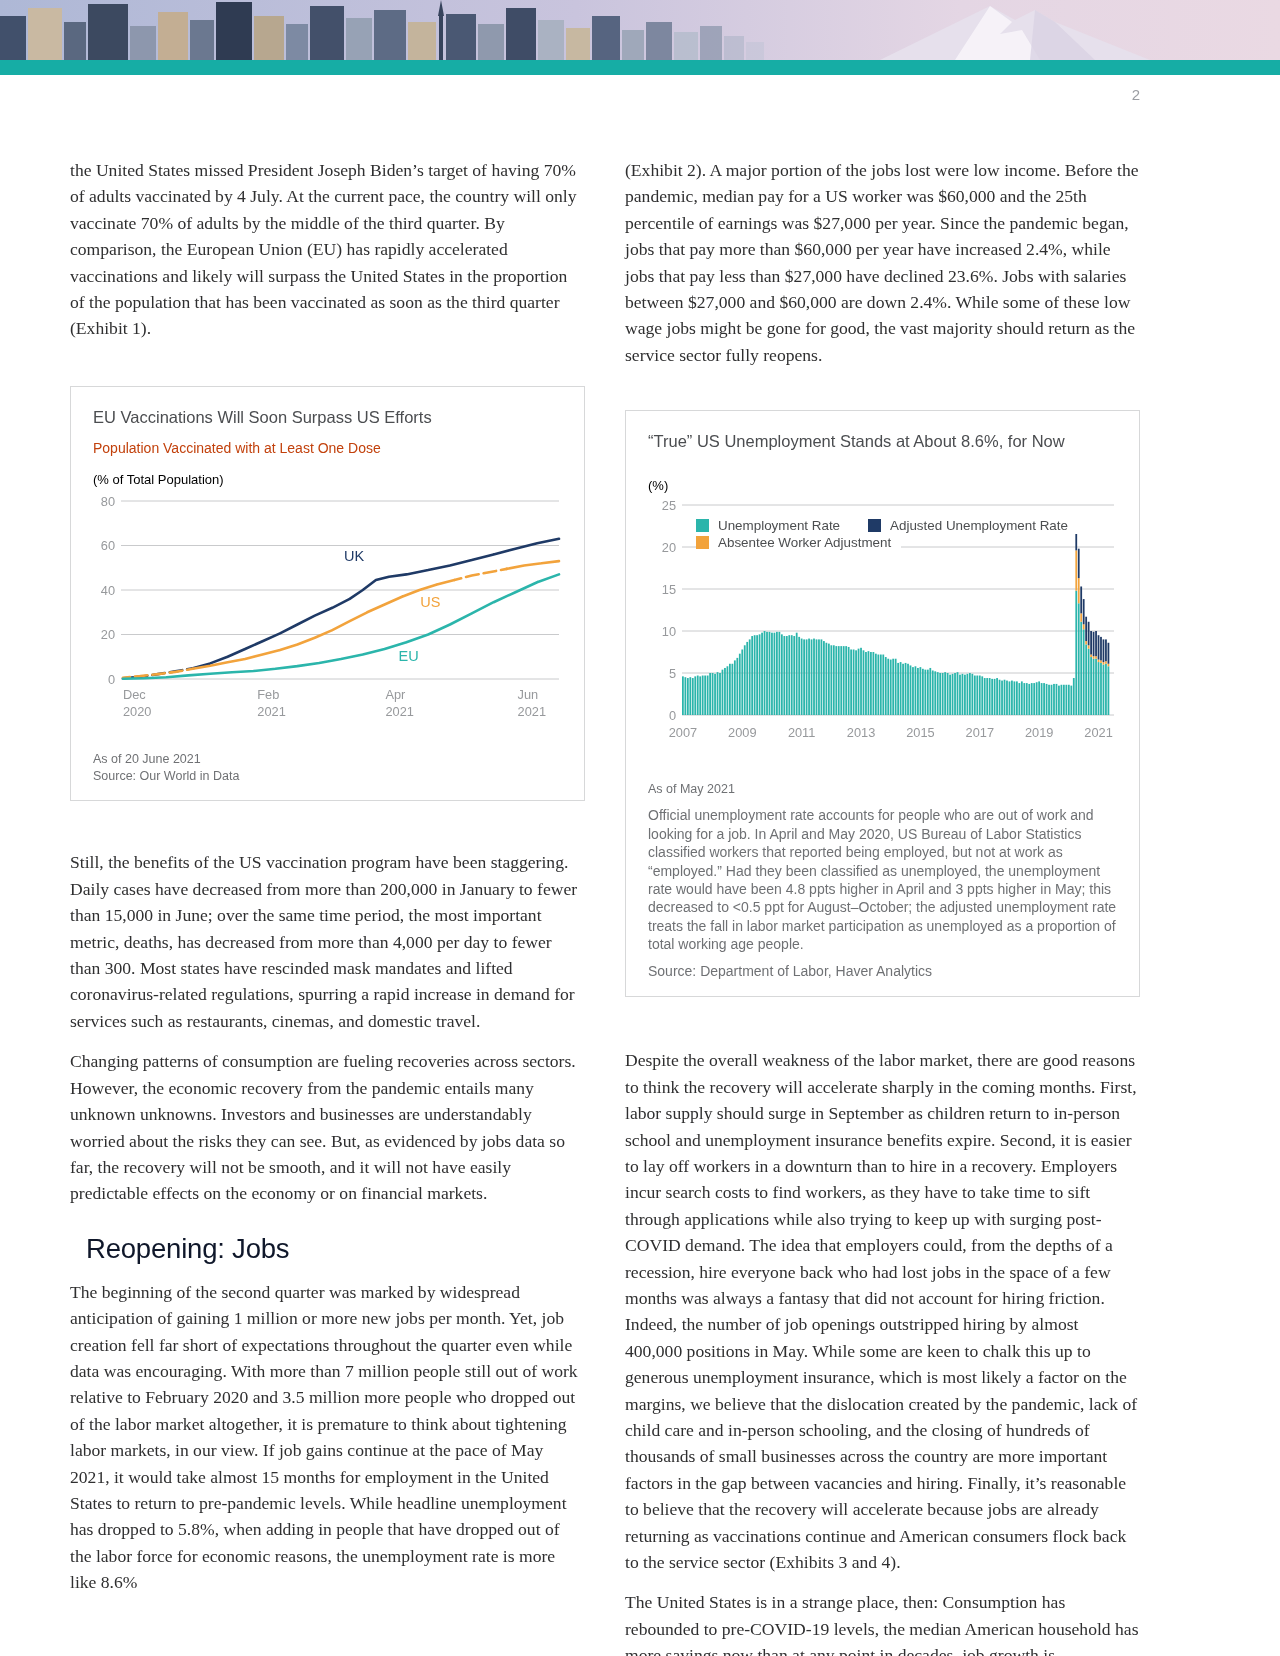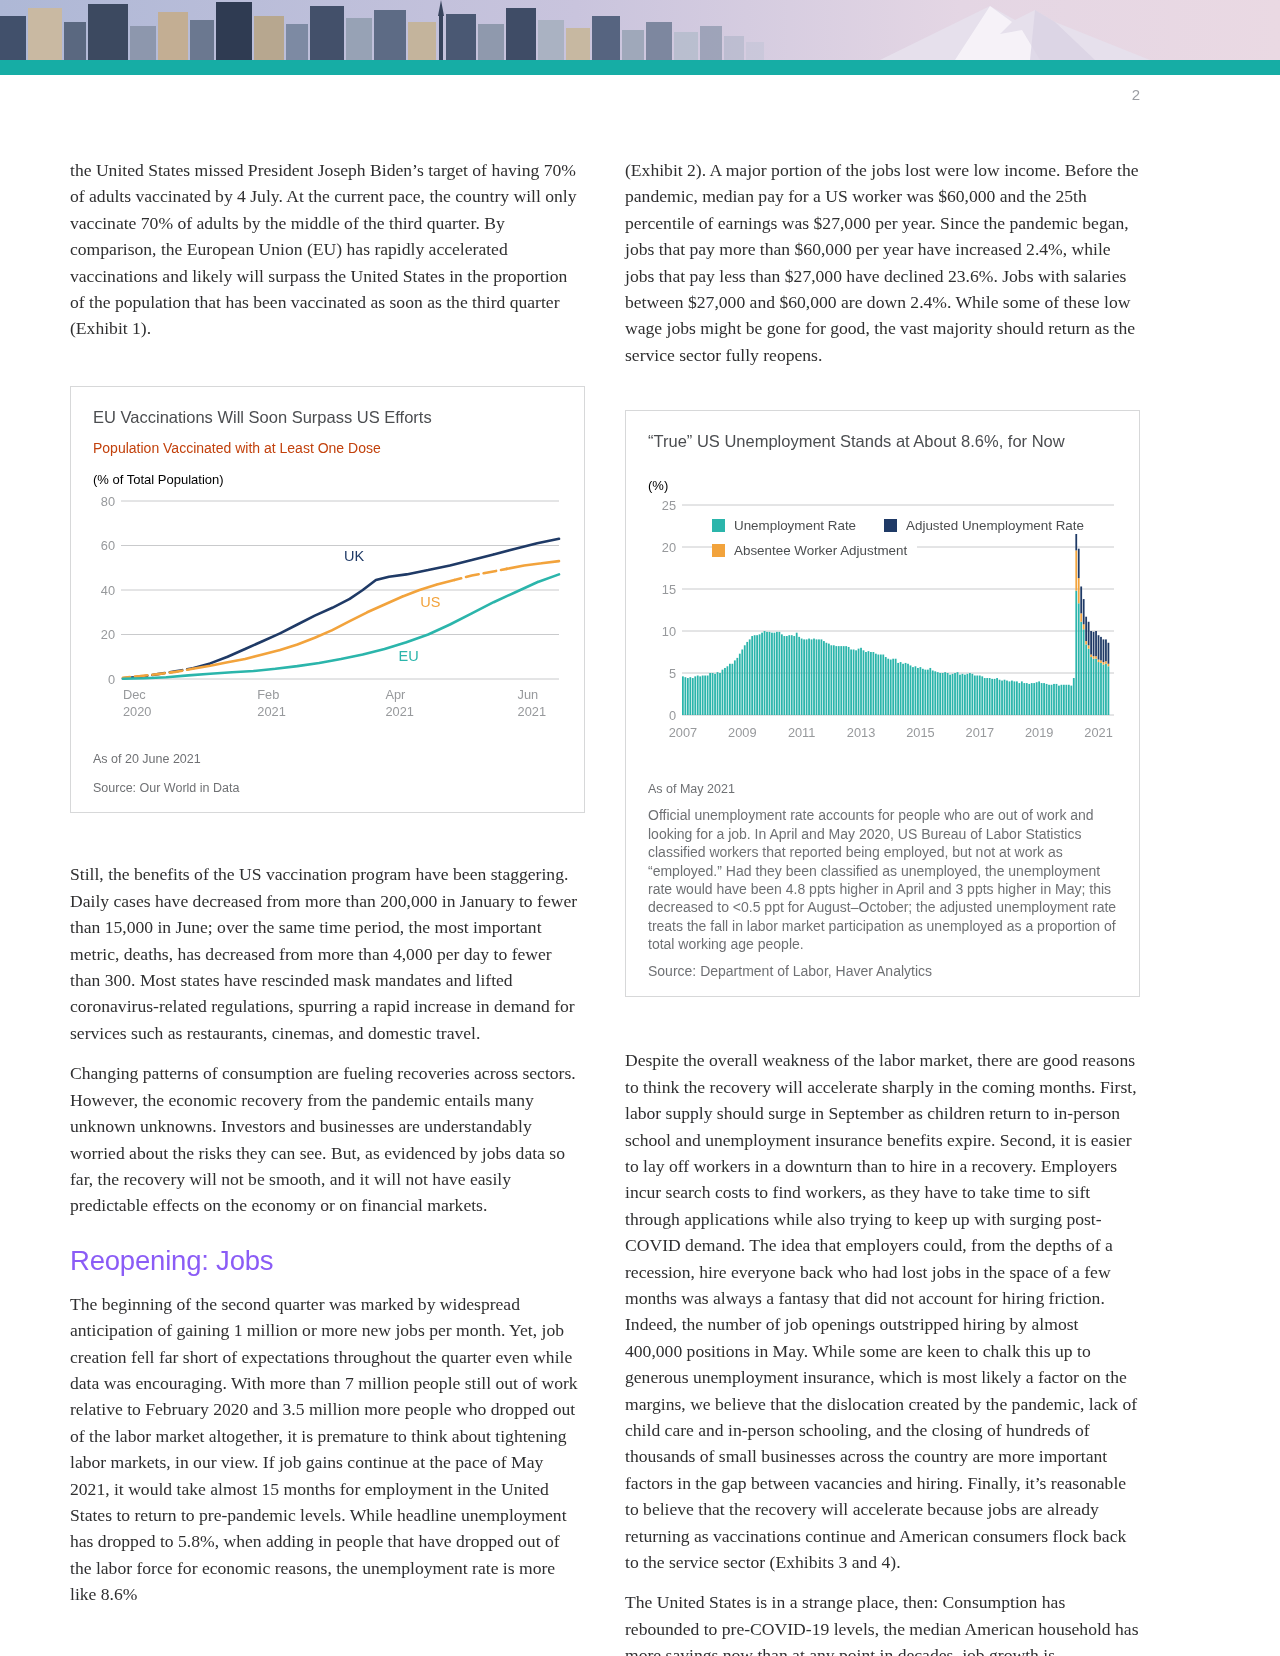--- a/index.html
+++ b/index.html
@@ -5,32 +5,32 @@
   html,body{margin:0;padding:0;background:#ffffff;}
   .page{position:relative;width:1280px;height:1656px;background:#fff;overflow:hidden;
         font-family:"Liberation Serif",serif;color:#2f2f30;}
   .banner{display:block;width:1280px;height:60px;}
   .teal-bar{width:1280px;height:15px;background:#16ada5;}
   .page-number{position:absolute;top:86px;right:140px;font:15px "Liberation Sans",sans-serif;color:#9b9ea3;}
   .content{display:flex;gap:40px;padding:0 0 0 70px;margin-top:82px;width:1070px;}
   .col{width:515px;flex:0 0 515px;}
   .col p{font-size:17.6px;line-height:26.4px;margin:0 0 14px 0;}
   h2.section-heading{font-family:"Liberation Sans",sans-serif;font-size:27.5px;font-weight:500;
-        color:#8b5cf6;margin:26px 0 14px 0;letter-spacing:-0.2px;}
+        color:#0f172a;margin:26px 0 14px 16px;letter-spacing:-0.2px;}
   .exhibit{border:1px solid #d7d8d9;padding:19px 22px 16px 22px;margin:44px 0 48px 0;
         font-family:"Liberation Sans",sans-serif;}
   .ex-head{font-size:16.5px;line-height:1.34;color:#4b4d50;}
   .ex-sub{font-size:14px;color:#c2410c;margin-top:12px;}
   .ex-unit{font-size:13px;color:#000000;margin-top:16px;margin-bottom:2px;}
   .ex-note{font-size:12.5px;line-height:1.34;color:#6f7174;margin-top:20px;}
   .ex-note.tiny{font-size:14px;line-height:1.32;margin-top:8px;}
   .chart-wrap{position:relative;margin-top:2px;}
   svg text{font-family:"Liberation Sans",sans-serif;font-size:12.8px;fill:#97999c;}
   svg text.series-label{font-size:14.5px;}
-  .ex2-legend{position:absolute;left:64px;top:22px;display:flex;flex-direction:column;gap:8px;
+  .ex2-legend{position:absolute;left:48px;top:22px;display:flex;flex-direction:column;
         font:13.4px "Liberation Sans",sans-serif;color:#4c4e50;}
   .leg-row{display:flex;gap:28px;background:#ffffff;width:max-content;padding:1px 10px 1px 0;}
   .leg-item{display:flex;align-items:center;}
   .sw{width:13px;height:13px;display:inline-block;margin-right:9px;flex:0 0 13px;}
   .sw-teal{background:#2bb5ab;} .sw-navy{background:#1f3a66;} .sw-orange{background:#f2a33c;}
 </style>
 </head>
 <body>
 
 <div class="page">
@@ -118,21 +118,21 @@
               <path d="M47.4 187.8 L64.9 185.1 M64.9 185.1 L82.3 182.4 M82.3 182.4 L99.8 179.3 " fill="none" stroke="#1f3a66" stroke-width="2.6" stroke-dasharray="7 5" stroke-linecap="round"></path>
               <text x="261.08000000000004" y="72.075" text-anchor="middle" fill="#1f3a66" class="series-label" style="fill:#1f3a66">UK</text>
               <path d="M99.8 179.8 L117.2 176.7 M117.2 176.7 L134.6 173.3 M134.6 173.3 L152.1 170.0 M152.1 170.0 L169.5 165.5 M169.5 165.5 L187.0 161.1 M187.0 161.1 L204.4 155.5 M204.4 155.5 L221.8 148.8 M221.8 148.8 L239.3 141.1 M239.3 141.1 L256.7 132.2 M256.7 132.2 L274.2 123.3 M274.2 123.3 L291.6 115.5 M291.6 115.5 L309.0 107.7 M309.0 107.7 L326.5 101.0 M326.5 101.0 L343.9 95.4 M343.9 95.4 L361.4 91.0 M413.7 79.9 L431.1 76.5 M431.1 76.5 L448.6 74.3 M448.6 74.3 L466.0 72.1 " fill="none" stroke="#f2a33c" stroke-width="2.6" stroke-linecap="round"></path>
               <path d="M30.0 188.7 L47.4 187.1 M47.4 187.1 L64.9 185.1 M64.9 185.1 L82.3 182.9 M82.3 182.9 L99.8 179.8 M361.4 91.0 L378.8 86.5 M378.8 86.5 L396.2 83.2 M396.2 83.2 L413.7 79.9 " fill="none" stroke="#f2a33c" stroke-width="2.6" stroke-dasharray="7 5" stroke-linecap="round"></path>
               <text x="337.38" y="117.6875" text-anchor="middle" fill="#f2a33c" class="series-label" style="fill:#f2a33c">US</text>
               <path d="M30.0 189.8 L51.8 189.3 M51.8 189.3 L73.6 188.2 M73.6 188.2 L95.4 186.4 M95.4 186.4 L117.2 184.7 M117.2 184.7 L139.0 183.3 M139.0 183.3 L160.8 182.0 M160.8 182.0 L182.6 179.8 M182.6 179.8 L204.4 177.1 M204.4 177.1 L226.2 174.0 M226.2 174.0 L248.0 170.0 M248.0 170.0 L269.8 165.5 M269.8 165.5 L291.6 160.0 M291.6 160.0 L313.4 153.3 M313.4 153.3 L335.2 145.5 M335.2 145.5 L357.0 135.5 M357.0 135.5 L378.8 124.4 M378.8 124.4 L400.6 113.2 M400.6 113.2 L422.4 103.2 M422.4 103.2 L444.2 93.2 M444.2 93.2 L466.0 85.4 " fill="none" stroke="#2bb5ab" stroke-width="2.6" stroke-linecap="round"></path>
               <text x="315.58" y="172.2" text-anchor="middle" fill="#2bb5ab" class="series-label" style="fill:#2bb5ab">EU</text>
             </svg>
         </div>
         <div class="ex-note">As of 20 June 2021</div>
-        <div class="ex-note" style="margin-top:12px">Source: Our World in Data</div>
+        <div class="ex-note" style="margin-top:0">Source: Our World in Data</div>
       </div>
 
       <p>Still, the benefits of the US vaccination program have been staggering. Daily cases have decreased from more than 200,000 in January to fewer than 15,000 in June; over the same time period, the most important metric, deaths, has decreased from more than 4,000 per day to fewer than 300. Most states have rescinded mask mandates and lifted coronavirus-related regulations, spurring a rapid increase in demand for services such as restaurants, cinemas, and domestic travel.</p>
       <p>Changing patterns of consumption are fueling recoveries across sectors. However, the economic recovery from the pandemic entails many unknown unknowns. Investors and businesses are understandably worried about the risks they can see. But, as evidenced by jobs data so far, the recovery will not be smooth, and it will not have easily predictable effects on the economy or on financial markets.</p>
 
       <h2 class="section-heading">Reopening: Jobs</h2>
 
       <p>The beginning of the second quarter was marked by widespread anticipation of gaining 1 million or more new jobs per month. Yet, job creation fell far short of expectations throughout the quarter even while data was encouraging. With more than 7 million people still out of work relative to February 2020 and 3.5 million more people who dropped out of the labor market altogether, it is premature to think about tightening labor markets, in our view. If job gains continue at the pace of May 2021, it would take almost 15 months for employment in the United States to return to pre-pandemic levels. While headline unemployment has dropped to 5.8%, when adding in people that have dropped out of the labor force for economic reasons, the unemployment rate is more like 8.6%</p>
     </div>
 

